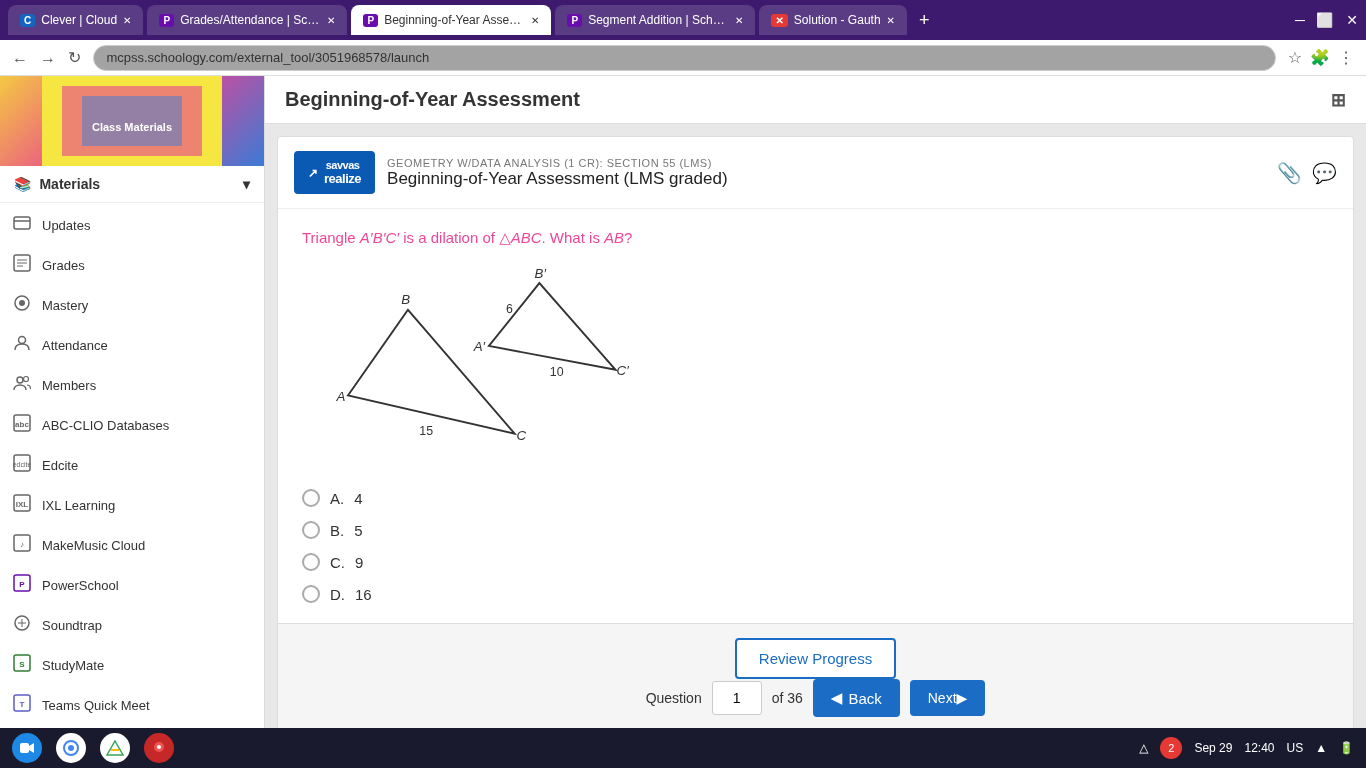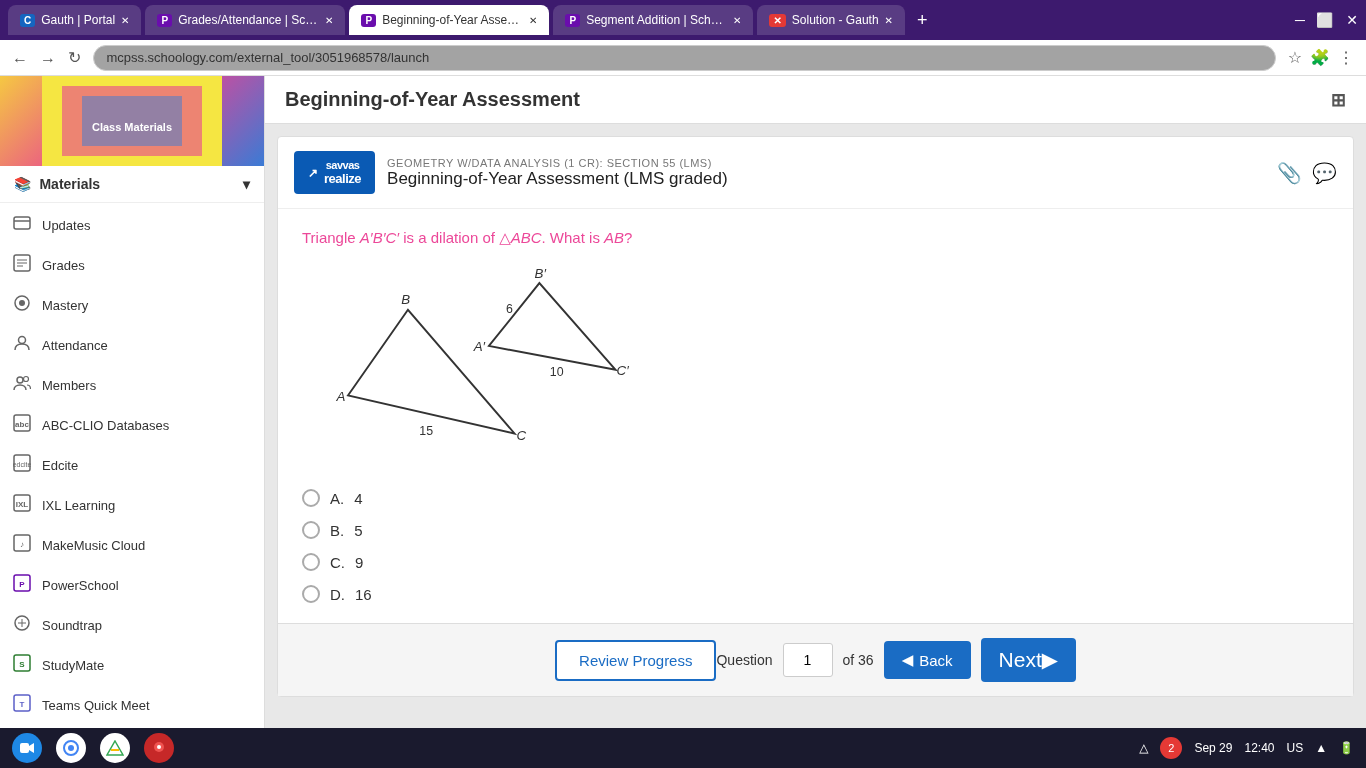--- a/index.html
+++ b/index.html
@@ -44,46 +44,46 @@
 
     
     .question-area { padding: 20px 24px; }
     .question-text { font-size: 15px; color: #ec4899; margin-bottom: 18px; }
     .diagram-container { display: flex; justify-content: flex-start; margin-bottom: 24px; }
     .options-list { list-style: none; display: flex; flex-direction: column; gap: 14px; }
     .option-item { display: flex; align-items: center; gap: 10px; font-size: 15px; color: #333; }
     .option-radio { width: 18px; height: 18px; border-radius: 50%; border: 2px solid #aaa; flex-shrink: 0; cursor: pointer; }
 
     
-    .bottom-bar { background: #f5f5f5; border-top: 1px solid #ddd; padding: 14px 20px; display: flex; align-items: center; justify-content: center; }
+    .bottom-bar { background: #f5f5f5; border-top: 1px solid #ddd; padding: 14px 20px; display: flex; align-items: center; justify-content: flex-end; flex-direction: column; }
     .review-btn { border: 2px solid #1a6cc4; color: #1a6cc4; background: #fff; padding: 10px 22px; border-radius: 4px; font-size: 15px; cursor: pointer; font-weight: 500; }
     .nav-controls { display: flex; align-items: center; gap: 10px; }
     .question-label { font-size: 14px; color: #333; }
     .question-input { width: 50px; height: 34px; text-align: center; border: 1px solid #ccc; border-radius: 3px; font-size: 14px; }
     .of-label { font-size: 14px; color: #333; }
     .back-btn { background: #1a6cc4; color: #fff; border: none; border-radius: 4px; padding: 10px 18px; font-size: 15px; cursor: pointer; display: flex; align-items: center; gap: 6px; }
-    .next-btn { background: #1a6cc4; color: #fff; border: none; border-radius: 4px; padding: 10px 18px; font-size: 21px; cursor: pointer; display: flex; align-items: center; gap: 0; }
+    .next-btn { background: #1a6cc4; color: #fff; border: none; border-radius: 4px; padding: 10px 18px; font-size: 14px; cursor: pointer; display: flex; align-items: center; gap: 0; }
 
     
     .taskbar { background: #1a1a2e; height: 40px; display: flex; align-items: center; padding: 0 12px; gap: 12px; }
     .taskbar-icons { display: flex; gap: 14px; align-items: center; flex: 1; }
     .taskbar-icon-btn { width: 30px; height: 30px; border-radius: 50%; display: flex; align-items: center; justify-content: center; cursor: pointer; }
     .taskbar-right { display: flex; align-items: center; gap: 12px; color: #fff; font-size: 12px; margin-left: auto; }
     .taskbar-circle { width: 22px; height: 22px; border-radius: 50%; background: #888; display: flex; align-items: center; justify-content: center; color: #fff; font-size: 11px; }
 
     
     .diagram-svg { overflow: visible; }
   </style>
 </head>
 <body>
 
 <div class="browser-chrome">
   <div class="tab">
     <span style="background:#1565C0;color:#fff;border-radius:3px;padding:1px 4px;font-size:10px;font-weight:bold;">C</span>
-    <span style="overflow:hidden;text-overflow:ellipsis;white-space:nowrap;font-size:12px;">Gauth | Portal</span>
+    <span style="overflow:hidden;text-overflow:ellipsis;white-space:nowrap;font-size:12px;">Clever | Cloud</span>
     <span class="tab-close">✕</span>
   </div>
   <div class="tab">
     <span style="background:#6a0dad;color:#fff;border-radius:3px;padding:1px 4px;font-size:10px;font-weight:bold;">P</span>
     <span style="overflow:hidden;text-overflow:ellipsis;white-space:nowrap;font-size:12px;">Grades/Attendance | Schoolo...</span>
     <span class="tab-close">✕</span>
   </div>
   <div class="tab active">
     <span style="background:#6a0dad;color:#fff;border-radius:3px;padding:1px 4px;font-size:10px;font-weight:bold;">P</span>
     <span style="overflow:hidden;text-overflow:ellipsis;white-space:nowrap;font-size:12px;">Beginning-of-Year Assessme...</span>

